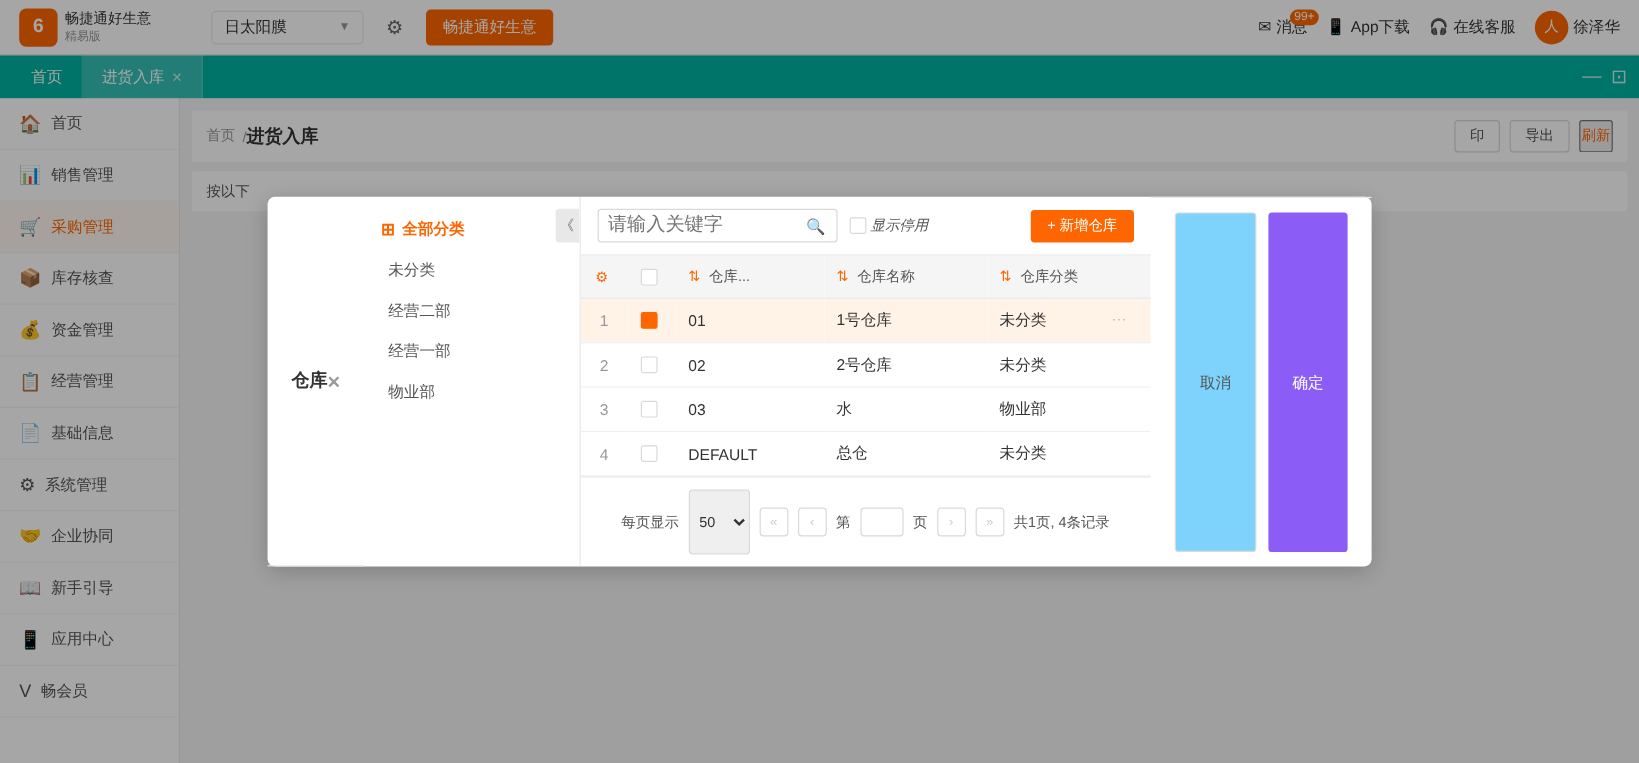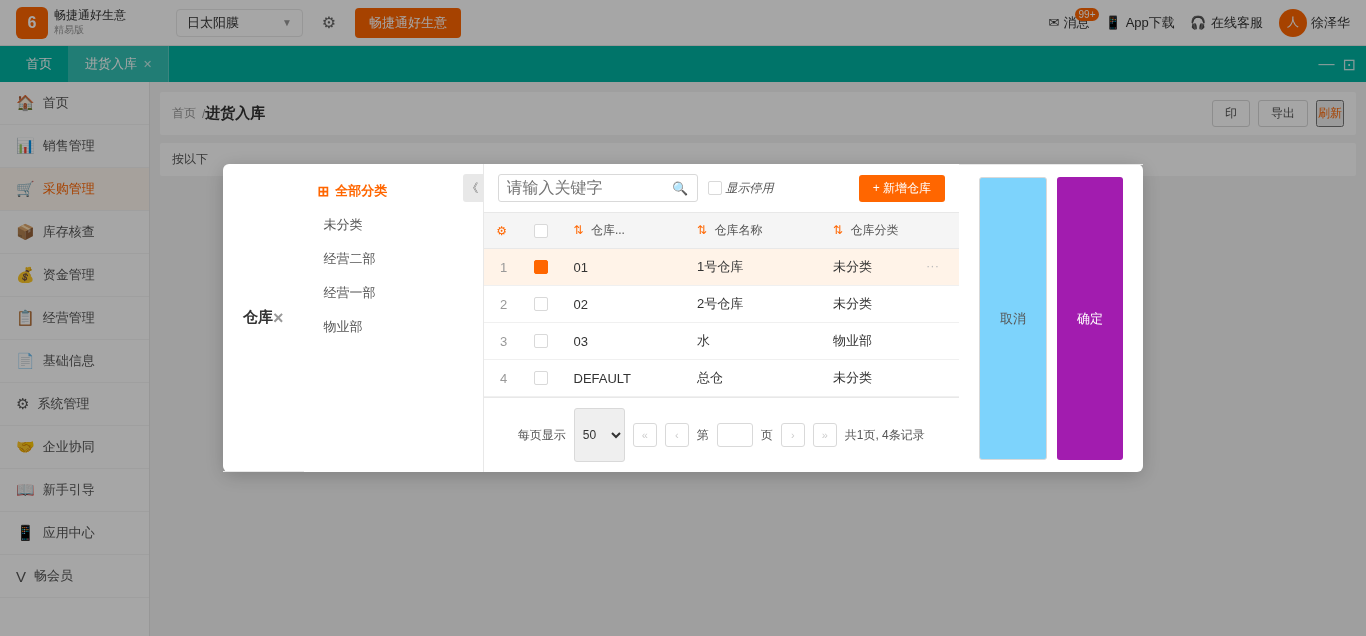--- a/index.html
+++ b/index.html
@@ -280,21 +280,21 @@
       padding: 12px 20px;
       border-top: 1px solid #e8e8e8;
       display: flex; justify-content: flex-end; gap: 10px;
     }
     .btn-cancel {
       border: 1px solid #d9d9d9; background: #7dd3fc;
       padding: 6px 20px; border-radius: 3px;
       cursor: pointer; font-size: 13px; color: #555;
     }
     .btn-confirm {
-      background: #a21caf; color: #fff; border: none;
+      background: #8b5cf6; color: #fff; border: none;
       padding: 6px 20px; border-radius: 3px;
       cursor: pointer; font-size: 13px;
     }
   </style>
 </head>
 <body>
 
 <div class="top-header">
   <div class="logo-area">
     <div class="logo-icon">6</div>

